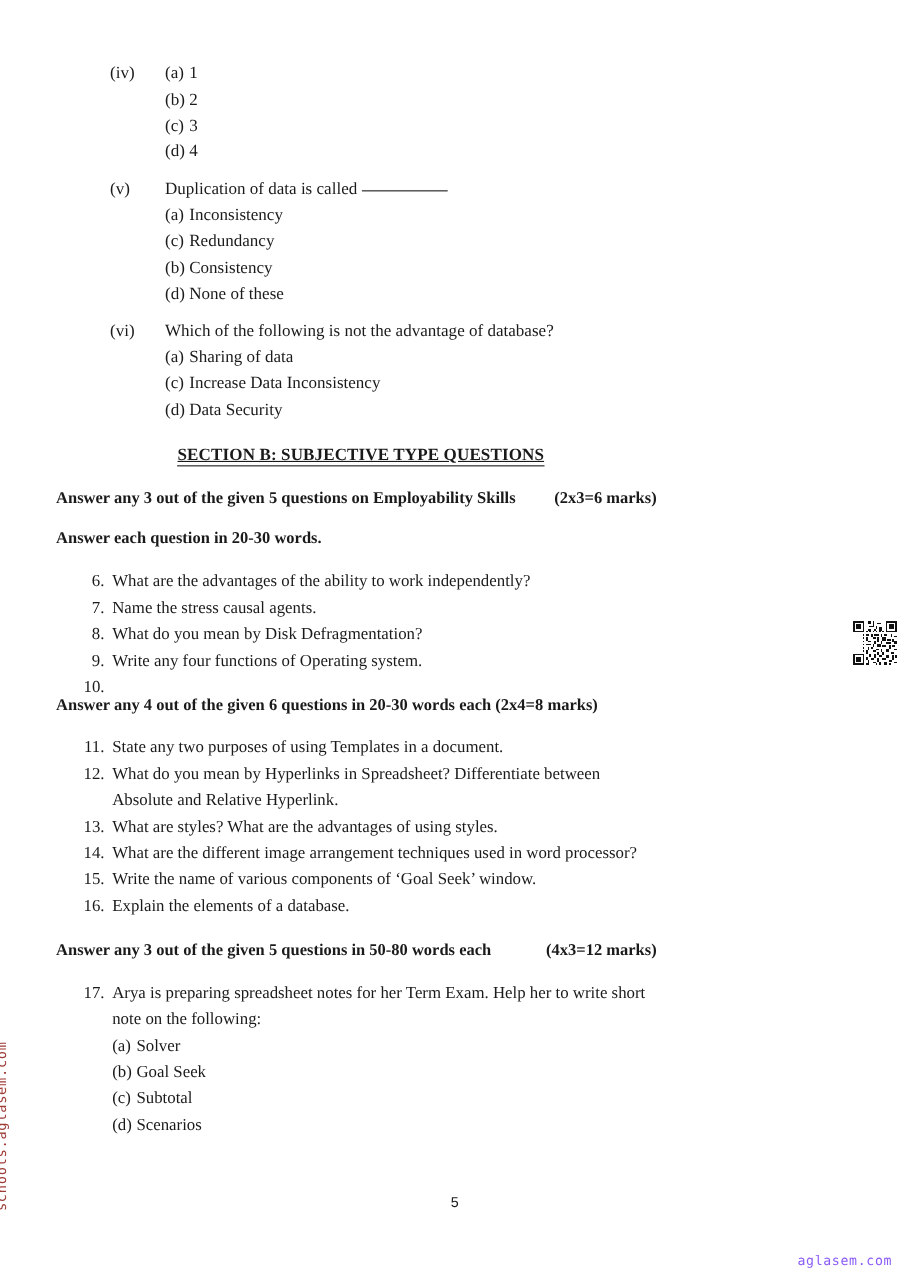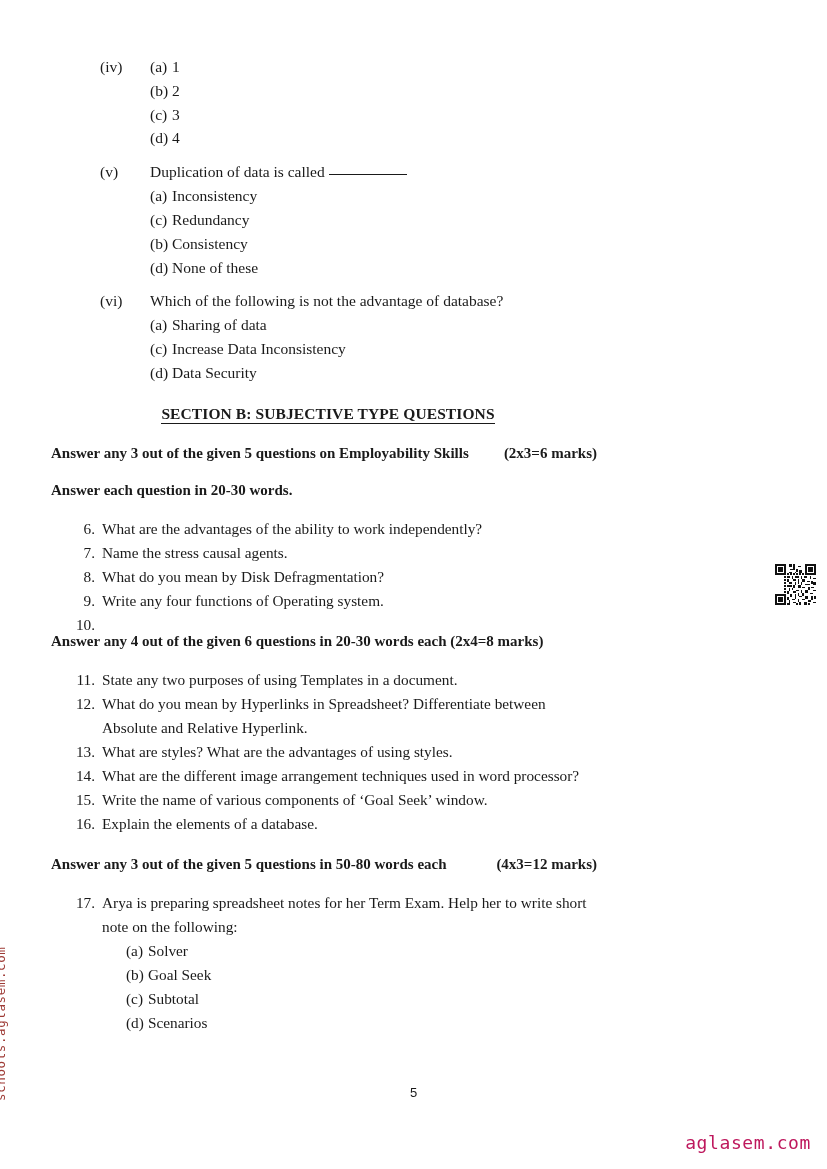--- a/index.html
+++ b/index.html
@@ -34,23 +34,23 @@
     letter-spacing: 0.6px;
     color: #9e3b36;
   }
 
   
   .corner-watermark {
     position: absolute;
     right: 16px;
     bottom: 16px;
     font-family: "DejaVu Sans Mono", "Liberation Mono", monospace;
-    font-size: 18px;
+    font-size: 12px;
     letter-spacing: 0.6px;
-    color: #be185d;
+    color: #8b5cf6;
   }
 
   
   .qr-wrap {
     position: absolute;
     left: 774px;
     top: 563px;
     width: 43px;
     height: 43px;
   }
@@ -114,20 +114,21 @@
   .section-heading {
     text-align: center;
     font-weight: bold;
     font-size: 15.5px;
     letter-spacing: 0.1px;
     margin: 20px 0 0 0;
   }
   .section-heading span {
     border-bottom: 1.4px solid #1a1a1a;
     padding-bottom: 1px;
+    text-decoration: underline;
   }
 
   
   .instruction {
     position: relative;
     display: flex;
     align-items: flex-end;
     font-weight: bold;
     font-size: 15px;
     padding: 0 72px 0 51px;
@@ -164,21 +165,20 @@
   
   .sub-options {
     margin: 0;
     padding: 0;
     list-style: none;
   }
   .sub-options li {
     font-size: 15.3px;
     line-height: 24px;
     padding-left: 0;
-    margin-left: 24px;
   }
   .sub-options li .opt-key { display: inline-block; min-width: 22px; }
   .sp-18 { height: 18px; }
   .sp-20 { height: 20px; }
   .sp-22 { height: 22px; }
 
   .page-number {
     position: absolute;
     left: 0;
     top: 1085px;

